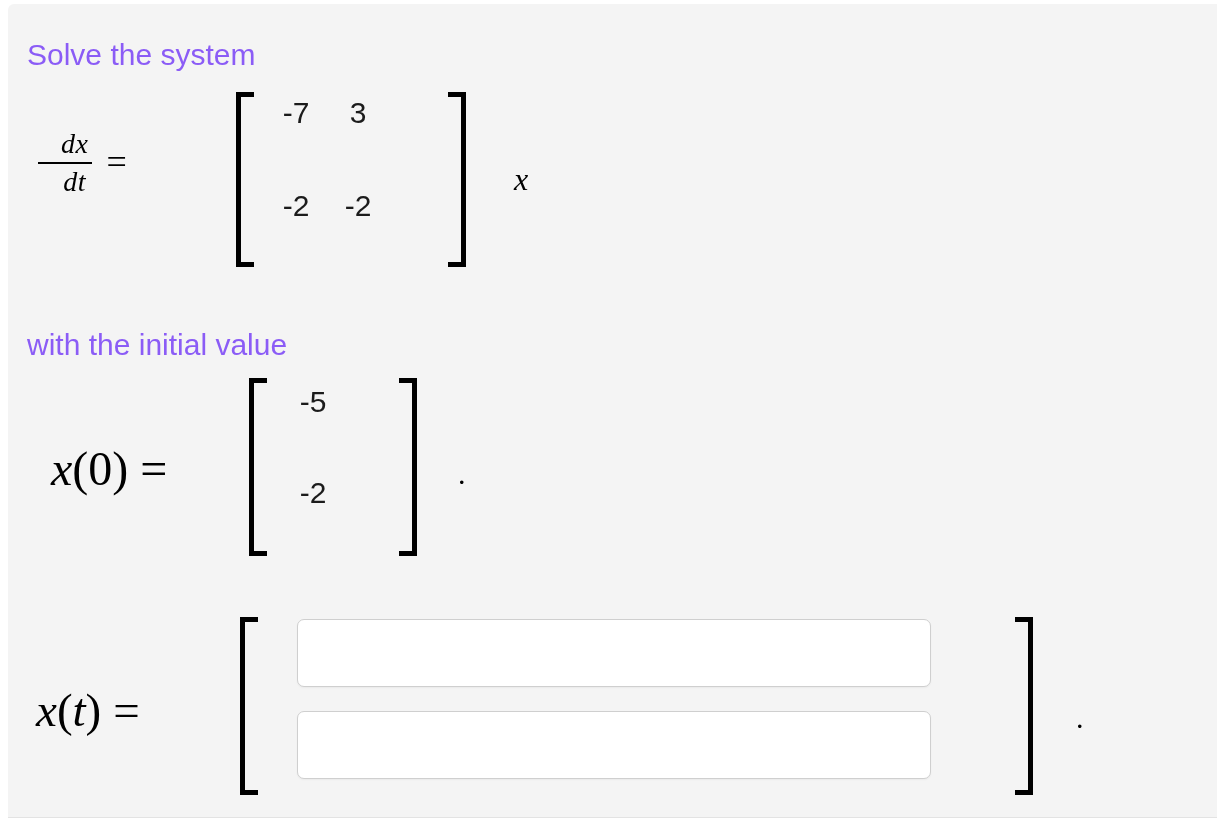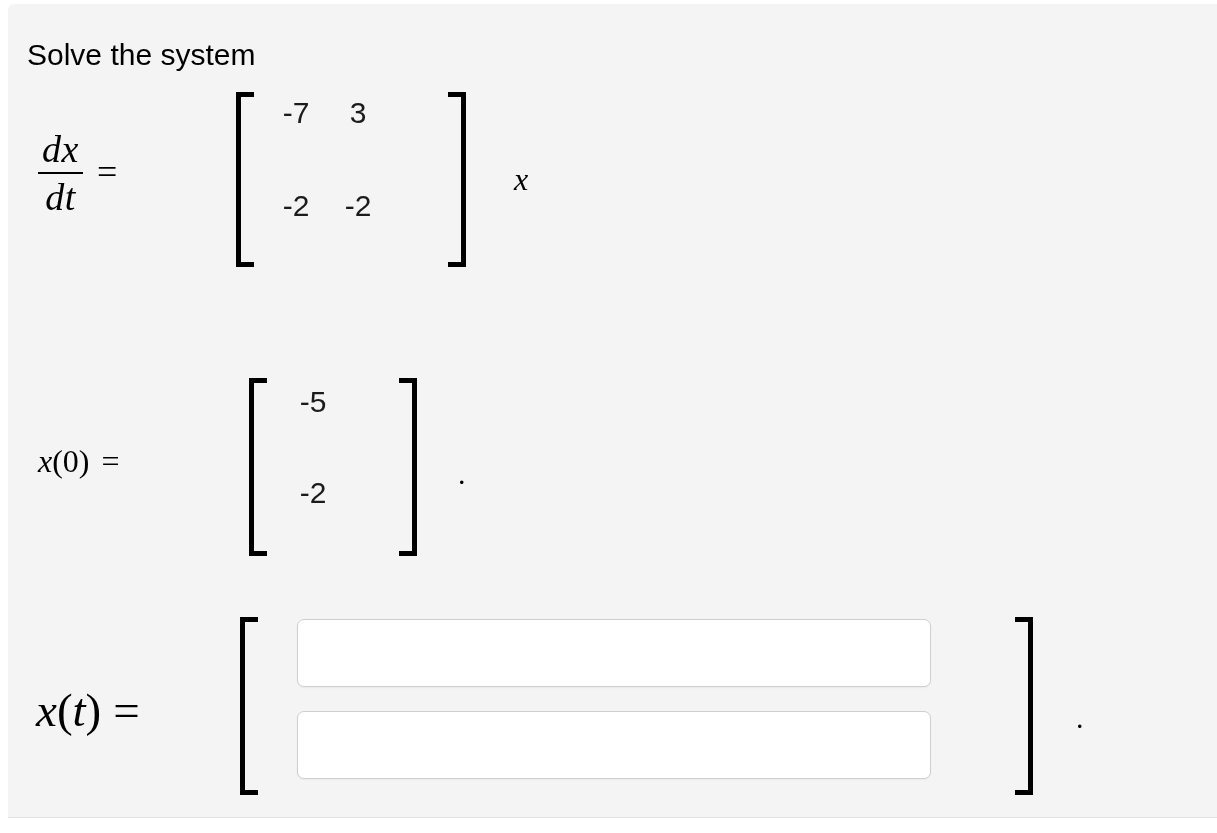--- a/index.html
+++ b/index.html
@@ -28,21 +28,21 @@
     box-sizing: border-box;
     overflow: hidden;
   }
 
   
   .prose {
     position: absolute;
     font-family: "Liberation Sans", sans-serif;
     font-size: 30px;
     line-height: 1;
-    color: #000000;
+    color: #8b5cf6;
     white-space: nowrap;
   }
 
   
   .math {
     position: absolute;
     font-family: "Liberation Serif", "DejaVu Serif", serif;
     font-style: italic;
     color: #000000;
     white-space: nowrap;
@@ -56,25 +56,26 @@
   .frac {
     display: inline-block;
     vertical-align: middle;
     text-align: center;
     position: relative;
     top: 1px;
   }
   .frac .num,
   .frac .den {
     display: block;
-    font-size: 38px;
+    font-size: 28px;
     font-style: italic;
     font-family: "Liberation Serif", "DejaVu Serif", serif;
     padding: 0 4px;
     letter-spacing: 0.5px;
+    margin-left: 19px;
   }
   .frac .num { padding-bottom: 3px; }
   .frac .bar {
     display: block;
     height: 2px;
     background: #000;
     margin: 1px 0 2px 0;
   }
   .frac .den { padding-top: 2px; font-style: italic; }
 
@@ -154,22 +155,23 @@
   <div class="bracket left" style="left:228px; top:88px; width:18px; height:175px;"></div>
   <div class="bracket right" style="left:440px; top:88px; width:18px; height:175px;"></div>
 
   <div class="entry" style="left:258px; top:94px; width:60px;">-7</div>
   <div class="entry" style="left:320px; top:94px; width:60px;">3</div>
   <div class="entry" style="left:258px; top:187px; width:60px;">-2</div>
   <div class="entry" style="left:320px; top:187px; width:60px;">-2</div>
 
   <div class="math" style="left:506px; top:159px; font-size:32px;">x</div>
 
+  <div class="prose" style="left:19px; top:326px;">with the initial value</div>
 
-  <div class="math" style="left:30px; top:441px; font-size:32px;">
+  <div class="math" style="left:43px; top:441px; font-size:48px;">
     <span>x</span><span class="op">(</span><span class="op">0</span><span class="op">)</span><span class="op" style="margin-left:12px;">=</span>
   </div>
 
   <div class="bracket left" style="left:241px; top:374px; width:18px; height:178px;"></div>
   <div class="bracket right" style="left:391px; top:374px; width:18px; height:178px;"></div>
 
   <div class="entry" style="left:265px; top:383px; width:80px;">-5</div>
   <div class="entry" style="left:265px; top:474px; width:80px;">-2</div>
 
   <div class="period" style="left:450px; top:455px;">.</div>

